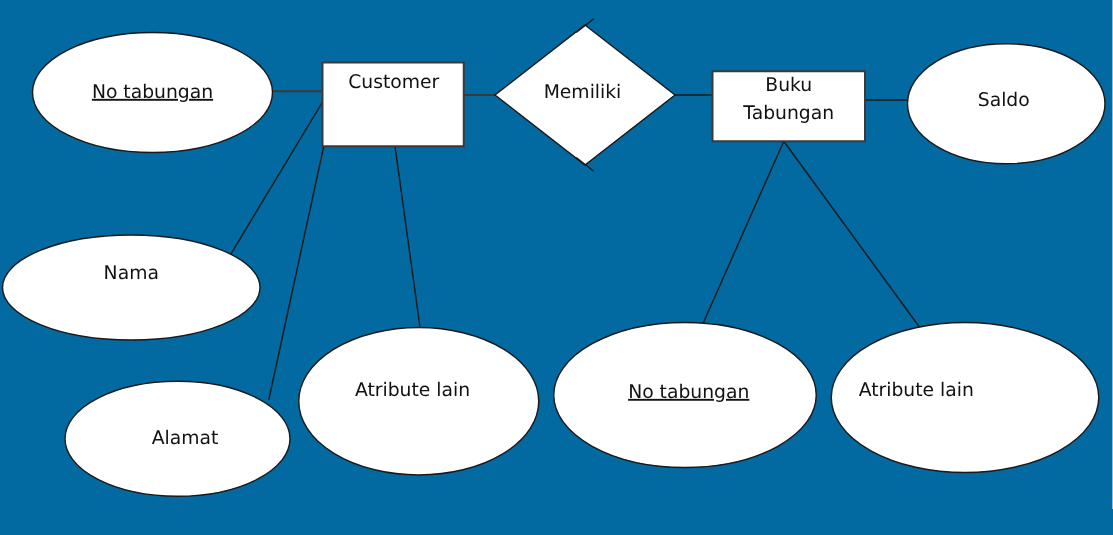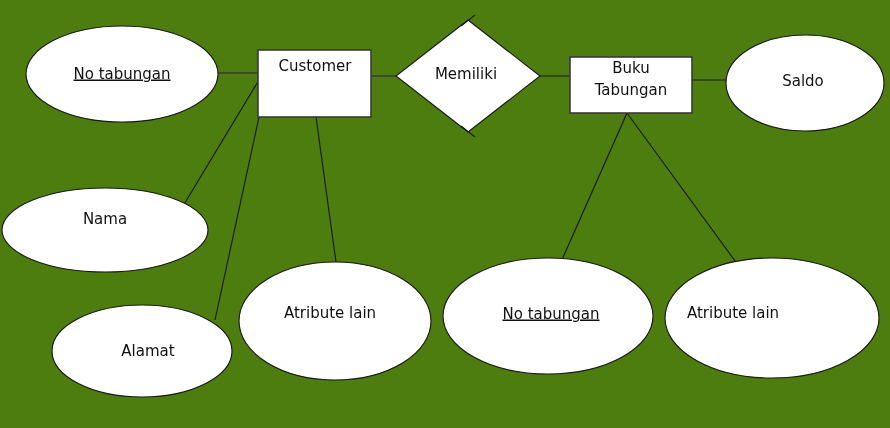--- a/index.html
+++ b/index.html
@@ -8,21 +8,21 @@
     padding: 0;
     background: #ffffff;
   }
   body {
     font-family: "DejaVu Sans", sans-serif;
   }
   #canvas {
     position: relative;
     width: 890px;
     height: 428px;
-    background: #4d7c0f;
+    background: #0369a1;
     overflow: hidden;
     text-decoration: underline;
   }
   #er-svg {
     position: absolute;
     left: 0;
     top: 0;
     width: 890px;
     height: 428px;
   }

